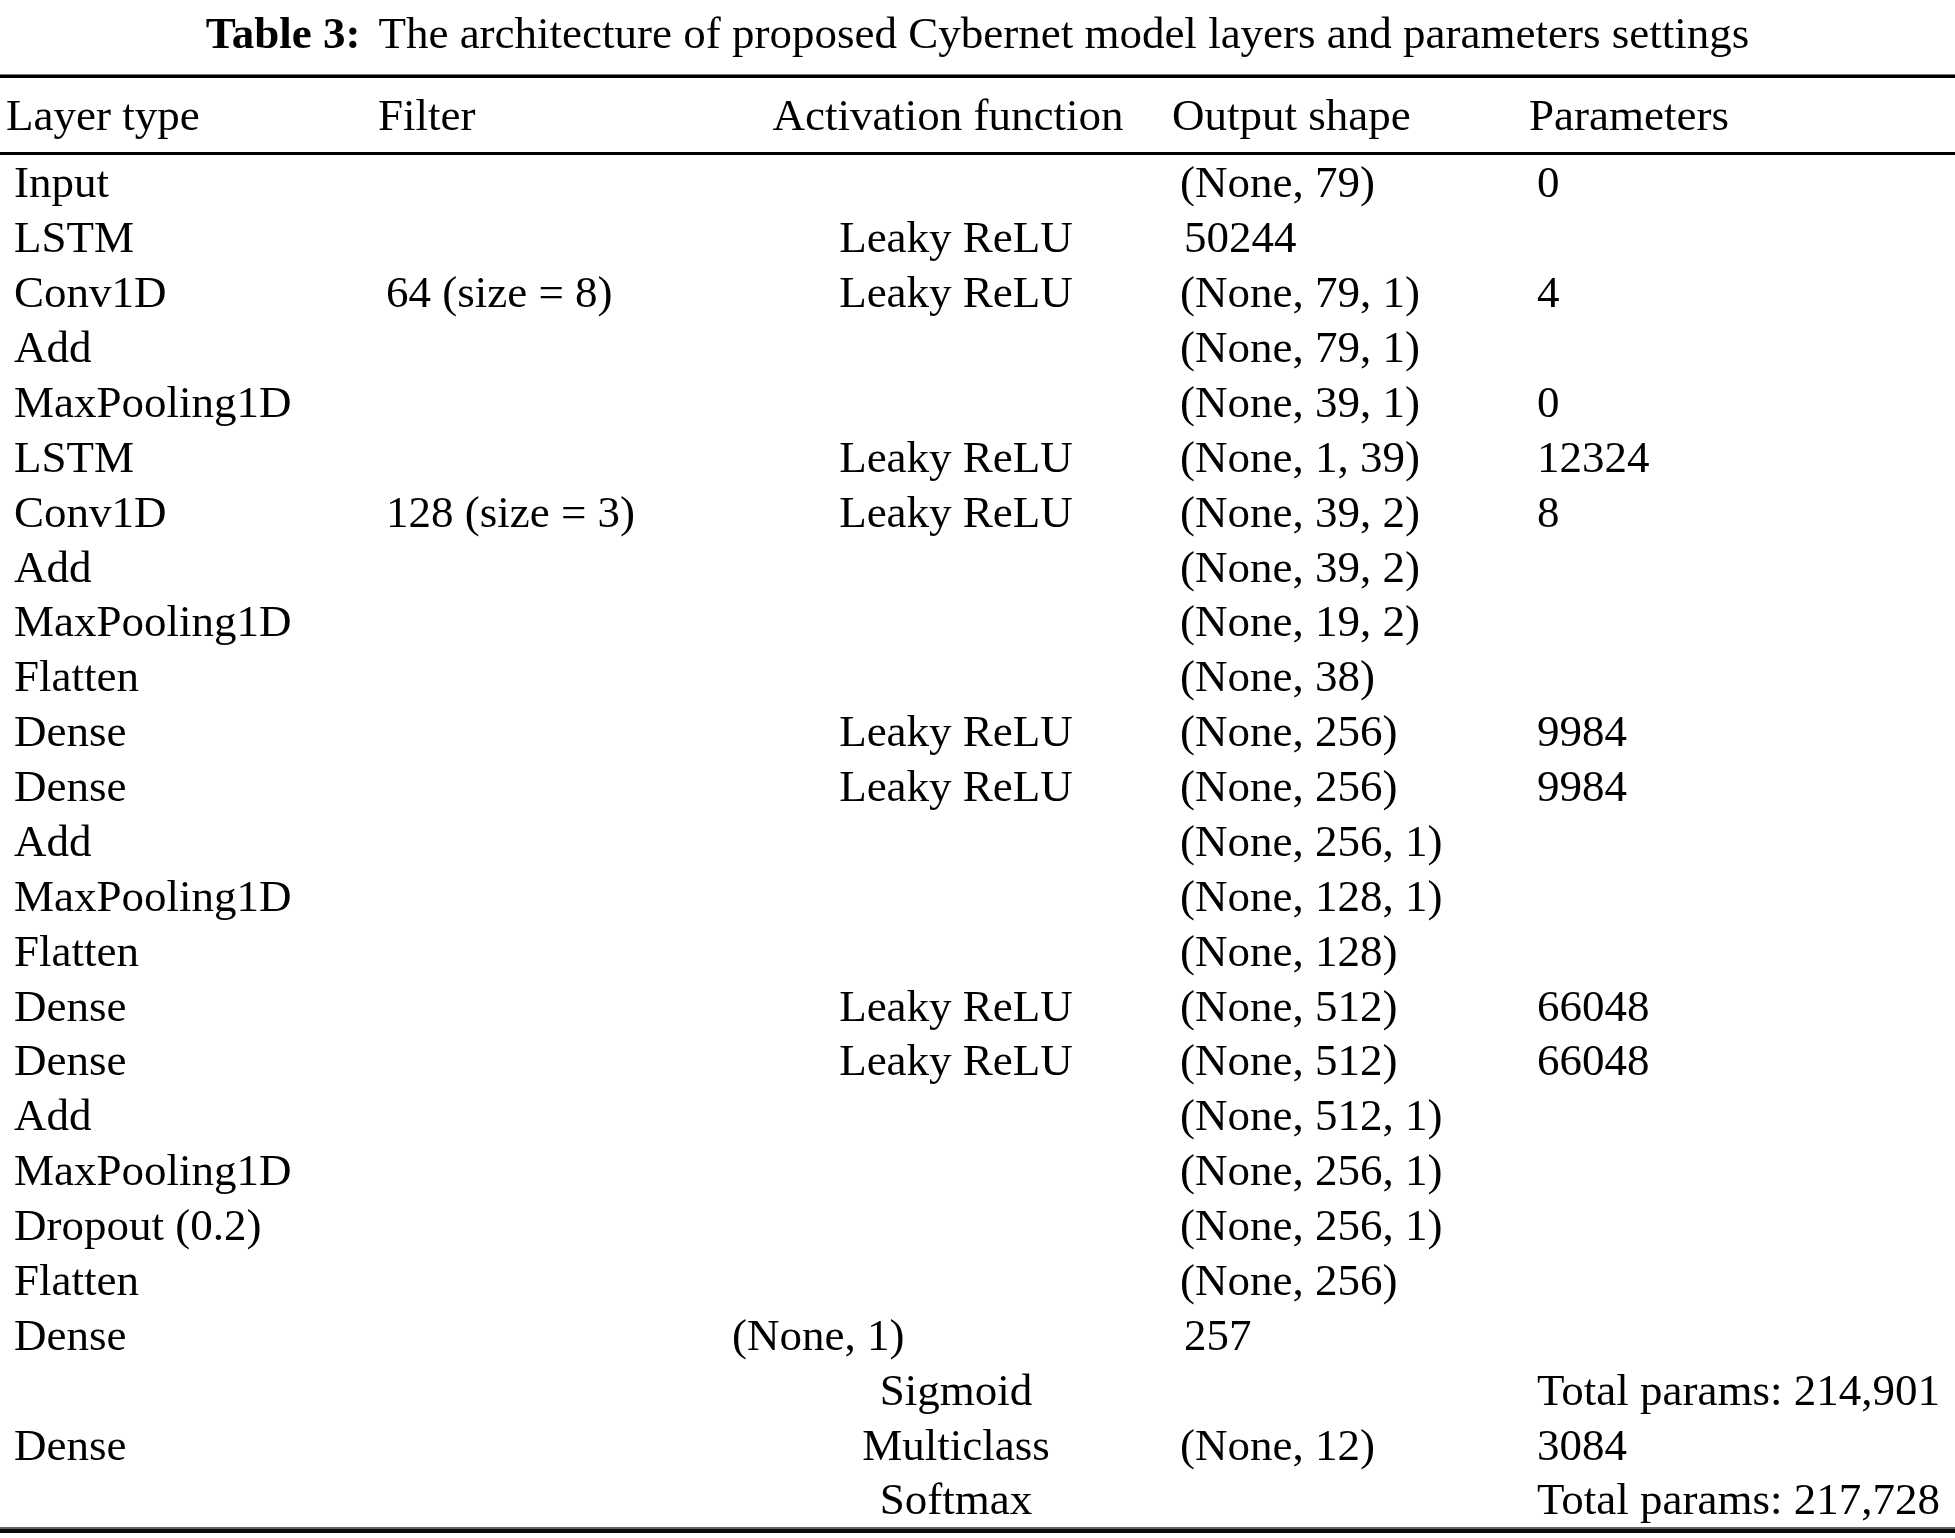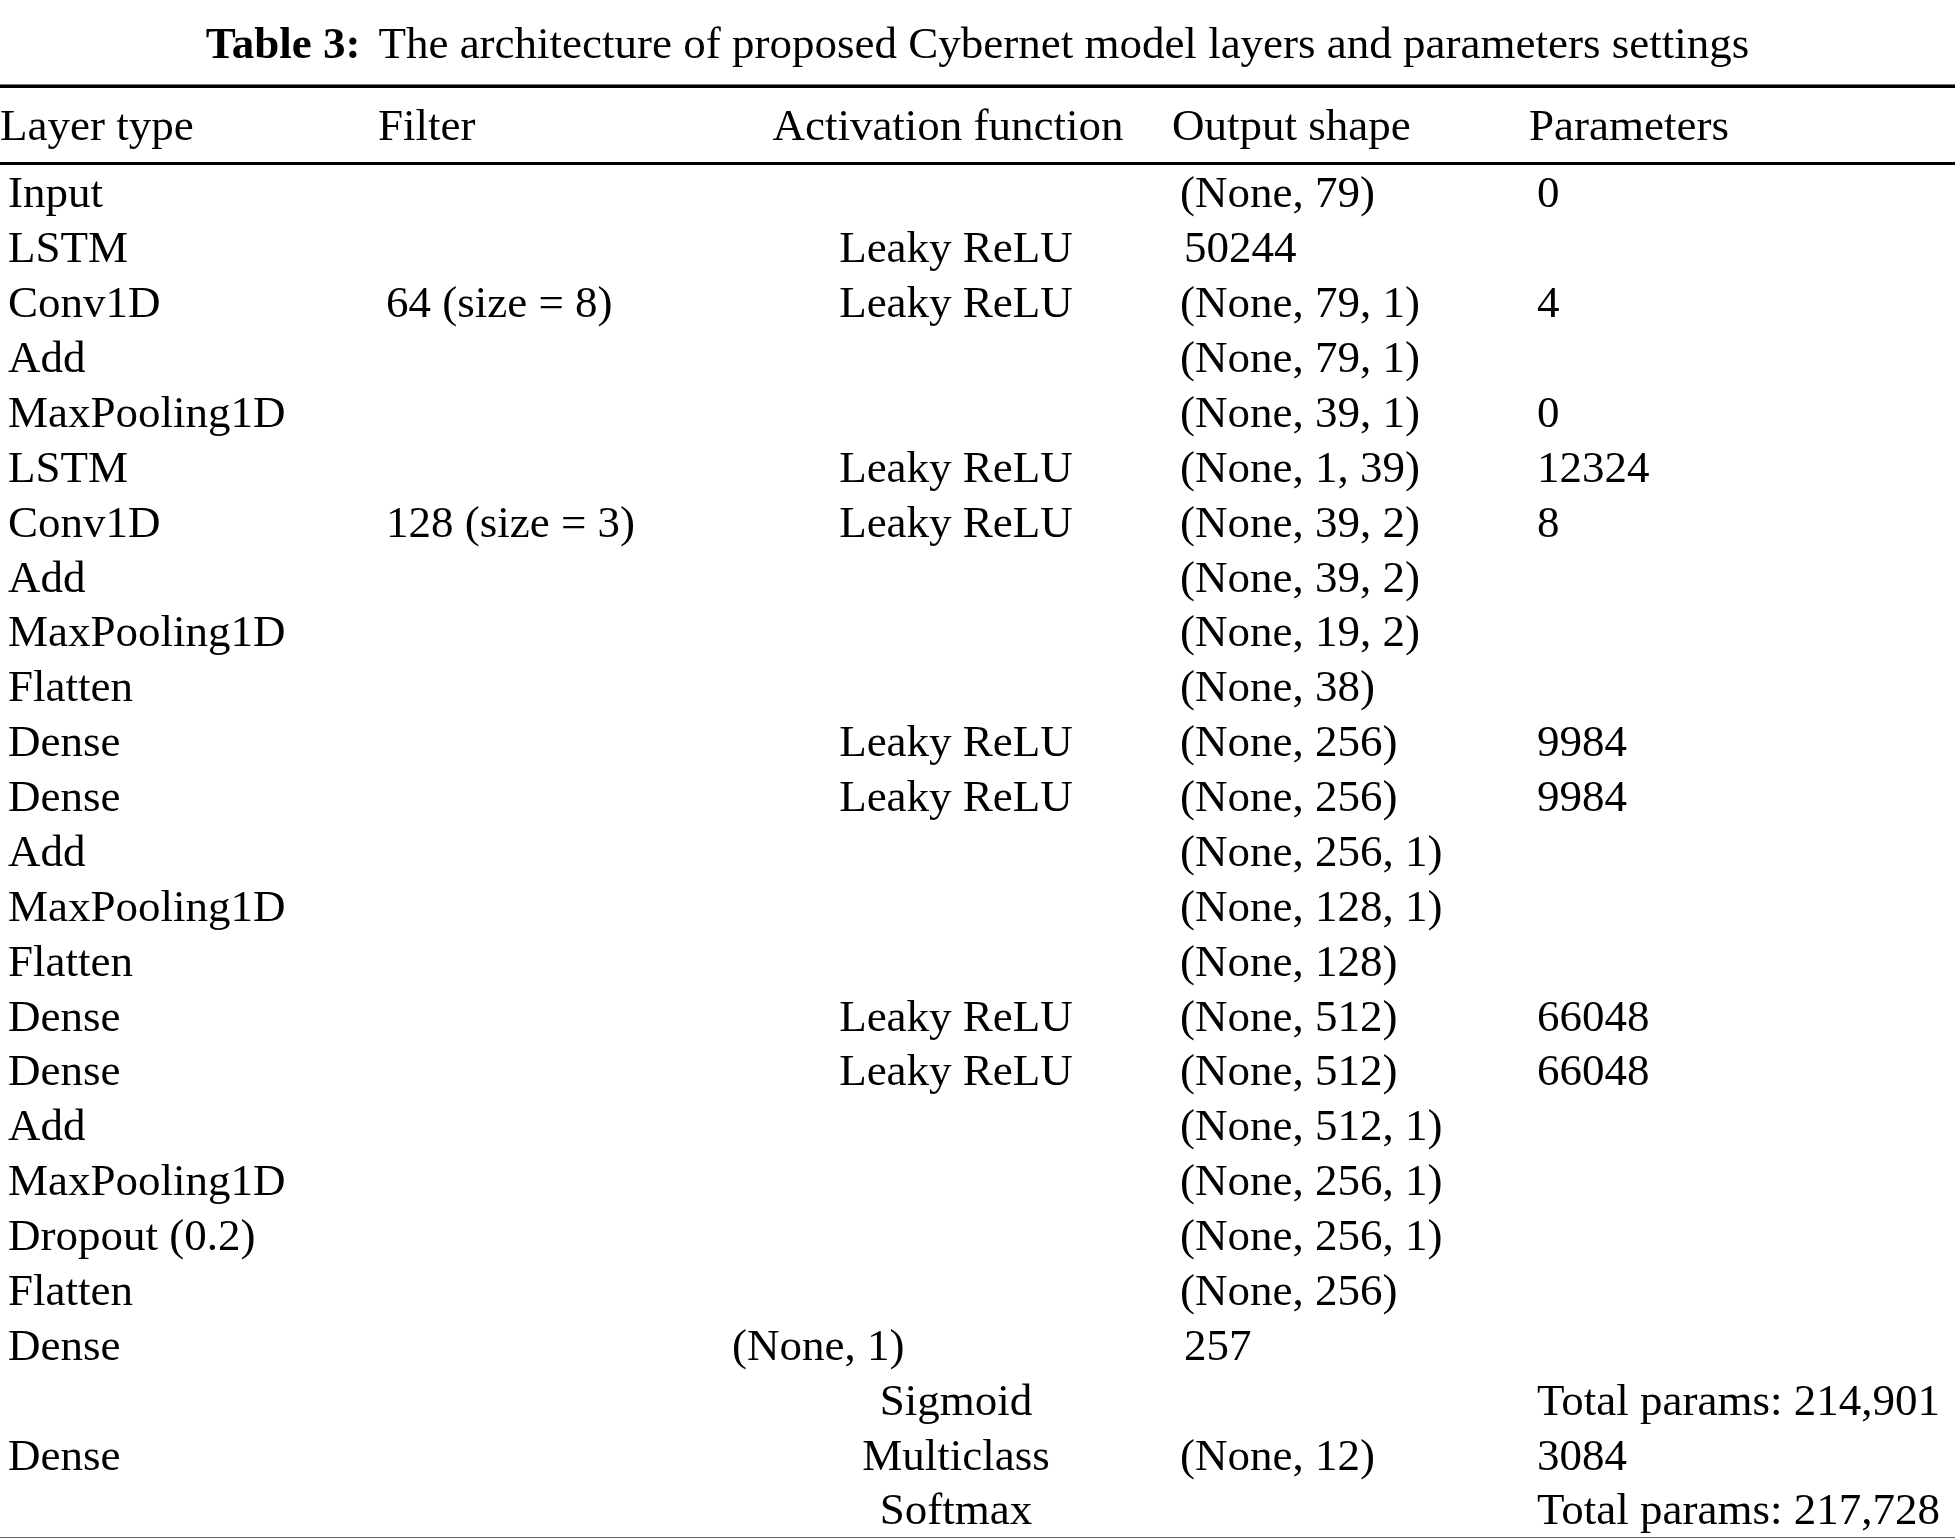--- a/index.html
+++ b/index.html
@@ -12,21 +12,21 @@
   }
   .page {
     position: relative;
     width: 1955px;
     height: 1538px;
     background: #ffffff;
     color: #000000;
     font-family: "Liberation Serif", "DejaVu Serif", serif;
   }
   .caption {
-    padding-top: 16px;
+    padding-top: 6px;
     text-align: center;
     font-size: 45px;
     line-height: 54px;
     white-space: nowrap;
   }
   .caption .caption-label {
     font-weight: bold;
     margin-right: 18px;
   }
   .rule-top {
@@ -51,21 +51,21 @@
     grid-template-columns: 378px 344px 448px 353px 432px;
     height: 54.88px;
     align-items: center;
     font-size: 45px;
     margin-left: 8px;
   }
   .cell {
     white-space: nowrap;
     overflow: visible;
   }
-  .cell.col0 { }
+  .cell.col0 { padding-left: 6px; }
   .cell.col1 { padding-left: 0px; }
   .cell.col2 { padding-left: 4px; text-align: center; }
   .cell.col3 { padding-left: 2px; }
   .cell.col4 { padding-left: 6px; }
   .rule-bottom {
     height: 0;
     border-top: 2px solid #666666;
     border-bottom: 4px solid #0a0a0a;
   }
 </style>

